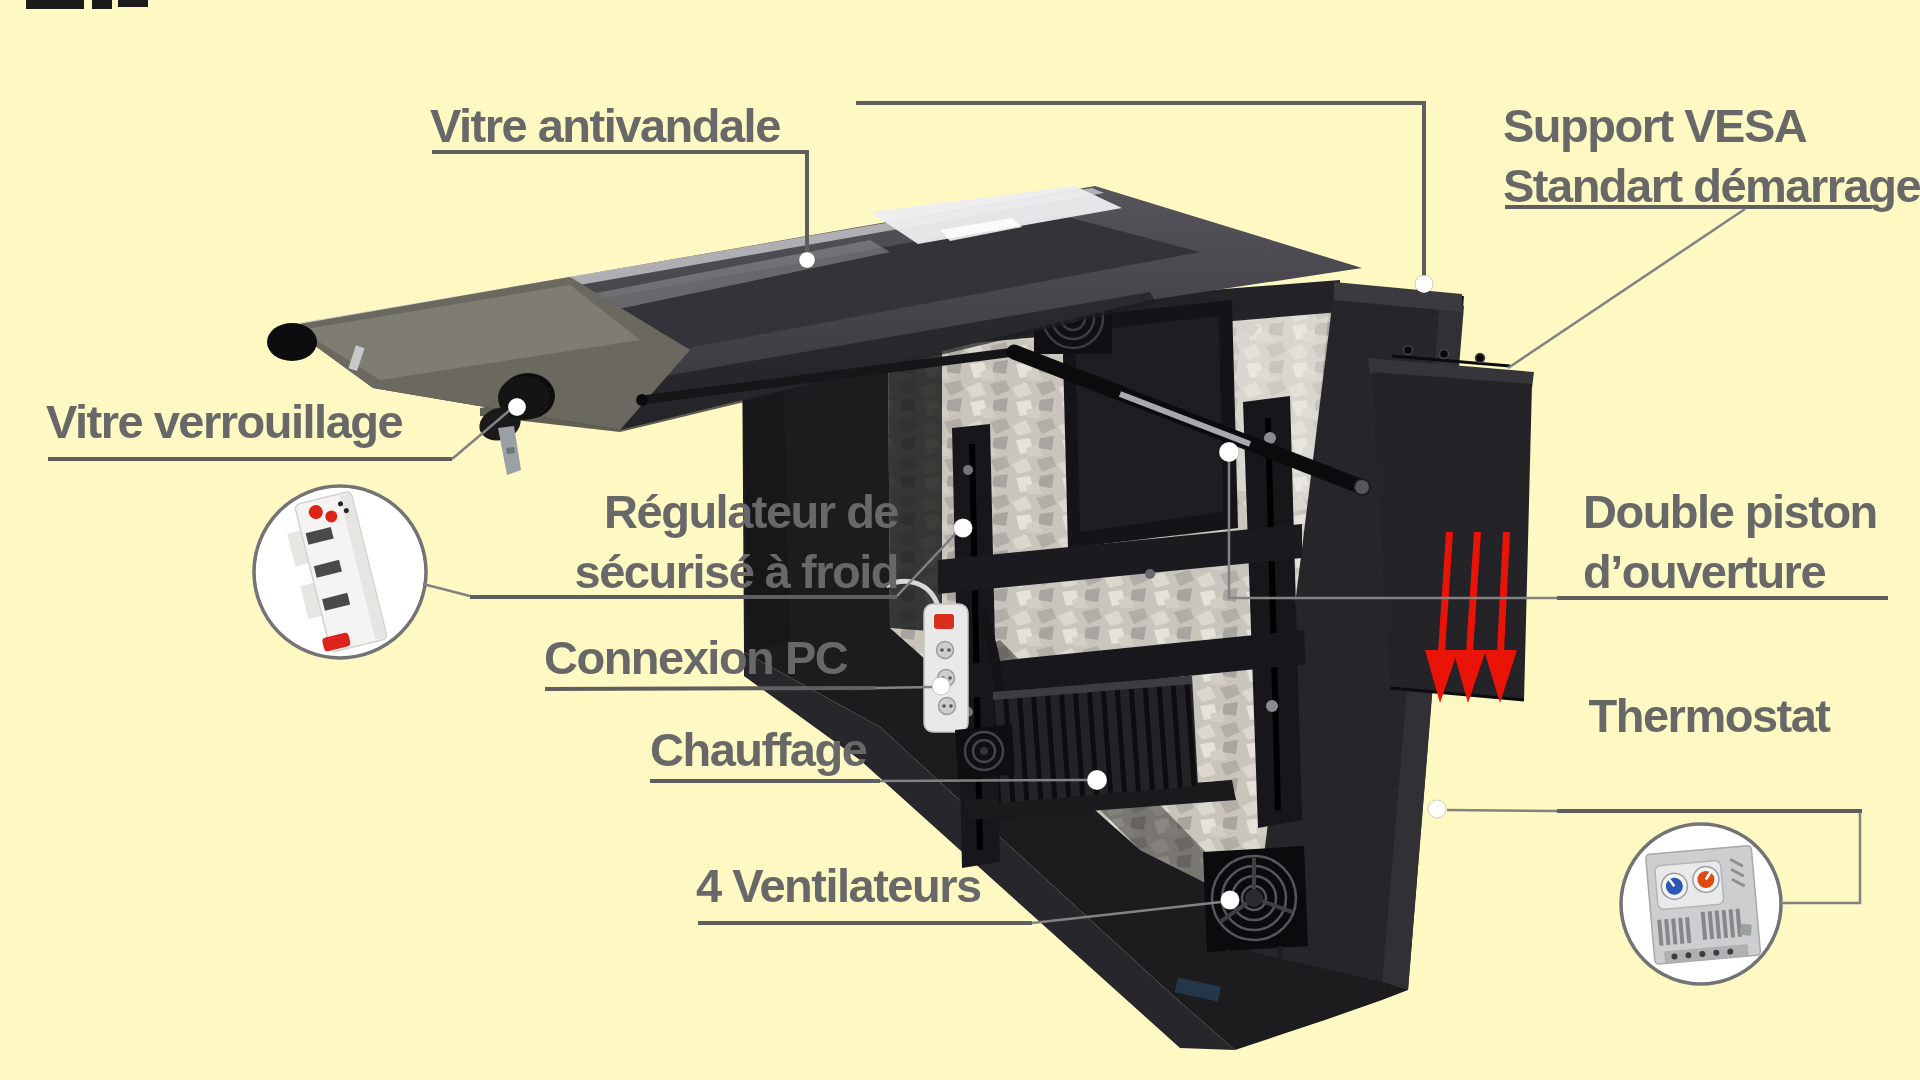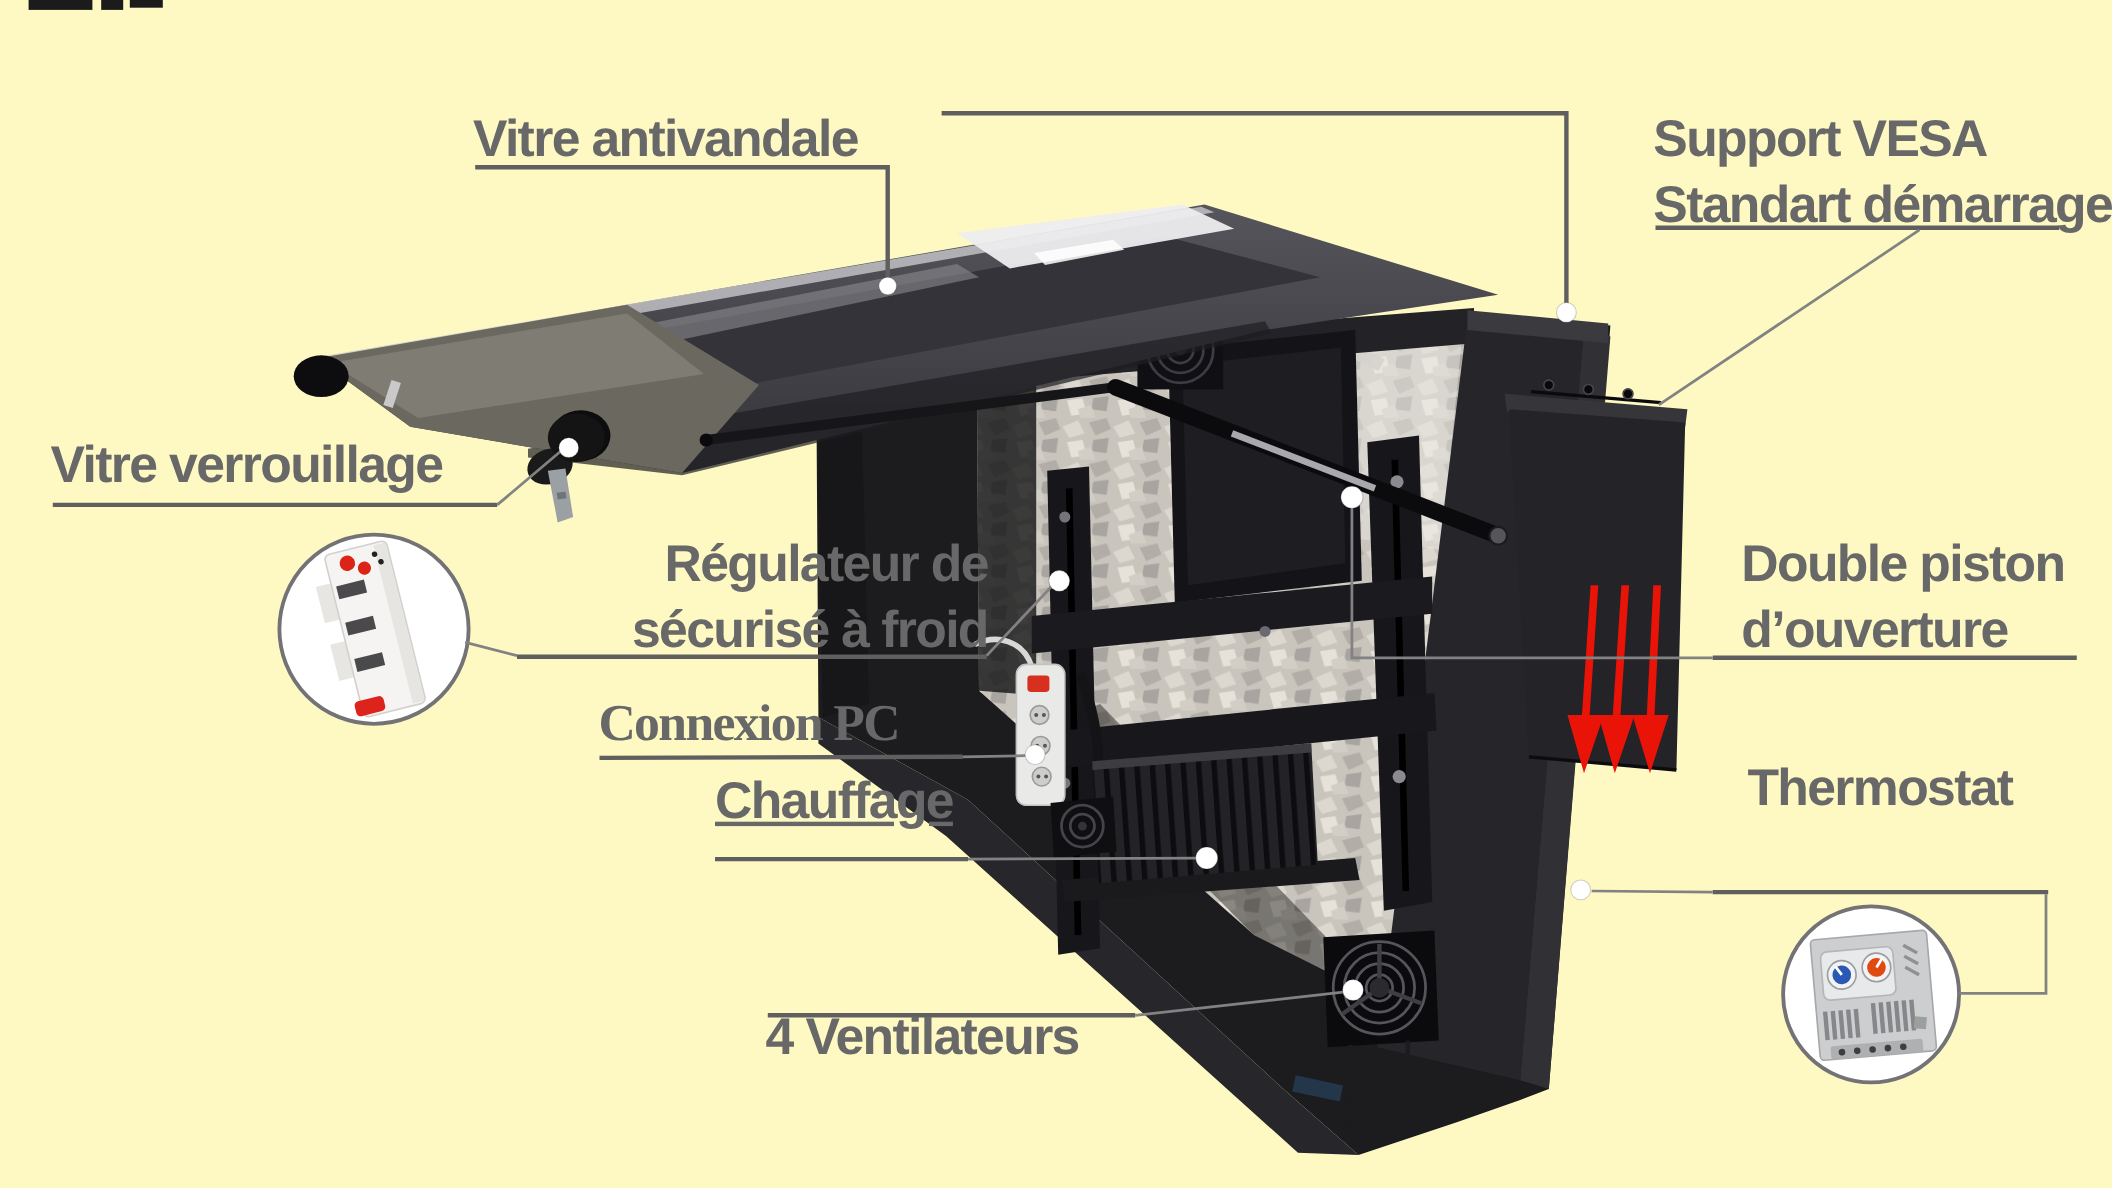--- a/index.html
+++ b/index.html
@@ -295,29 +295,29 @@
 
   <div class="callout" style="left:46px;top:392px;">
     <span>Vitre verrouillage</span>
   </div>
 
   <div class="callout align-right" style="left:430px;top:482px;width:468px;">
     <span class="cl-line">Régulateur de</span>
     <span class="cl-line">sécurisé à froid</span>
   </div>
 
-  <div class="callout" style="left:544px;top:628px;font-family:Liberation Serif, serif;">
+  <div class="callout" style="left:544px;top:628px;">
     <span>Connexion PC</span>
   </div>
 
-  <div class="callout" style="left:650px;top:698px;text-decoration:underline;">
+  <div class="callout" style="left:650px;top:720px;">
     <span>Chauffage</span>
   </div>
 
-  <div class="callout" style="left:696px;top:912px;text-align:center;">
+  <div class="callout" style="left:696px;top:856px;text-align:center;">
     <span>4 Ventilateurs</span>
   </div>
 
   <div class="callout" style="left:1583px;top:482px;">
     <span class="cl-line">Double piston</span>
     <span class="cl-line">d’ouverture</span>
   </div>
 
   <div class="callout align-center" style="left:1556px;top:686px;width:306px;">
     <span class="cl-line">Thermostat</span>

